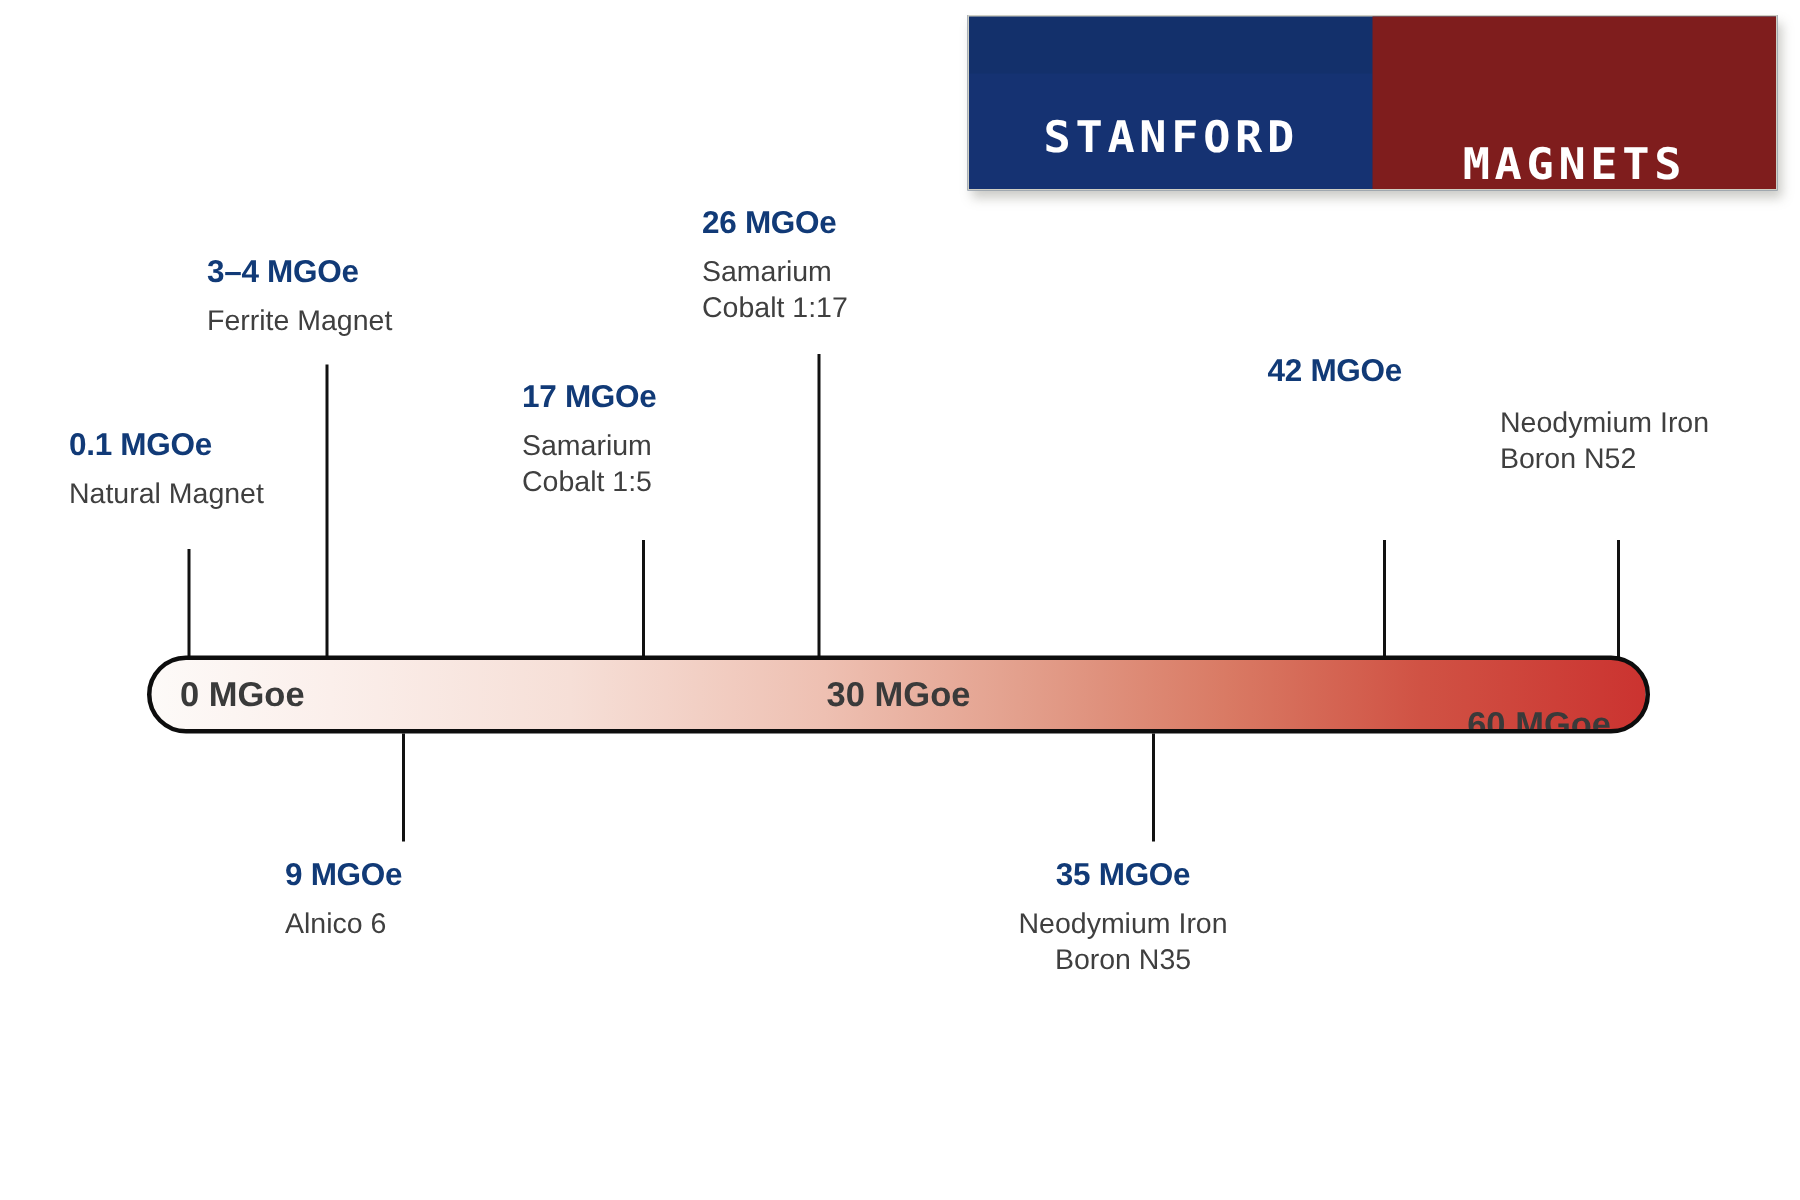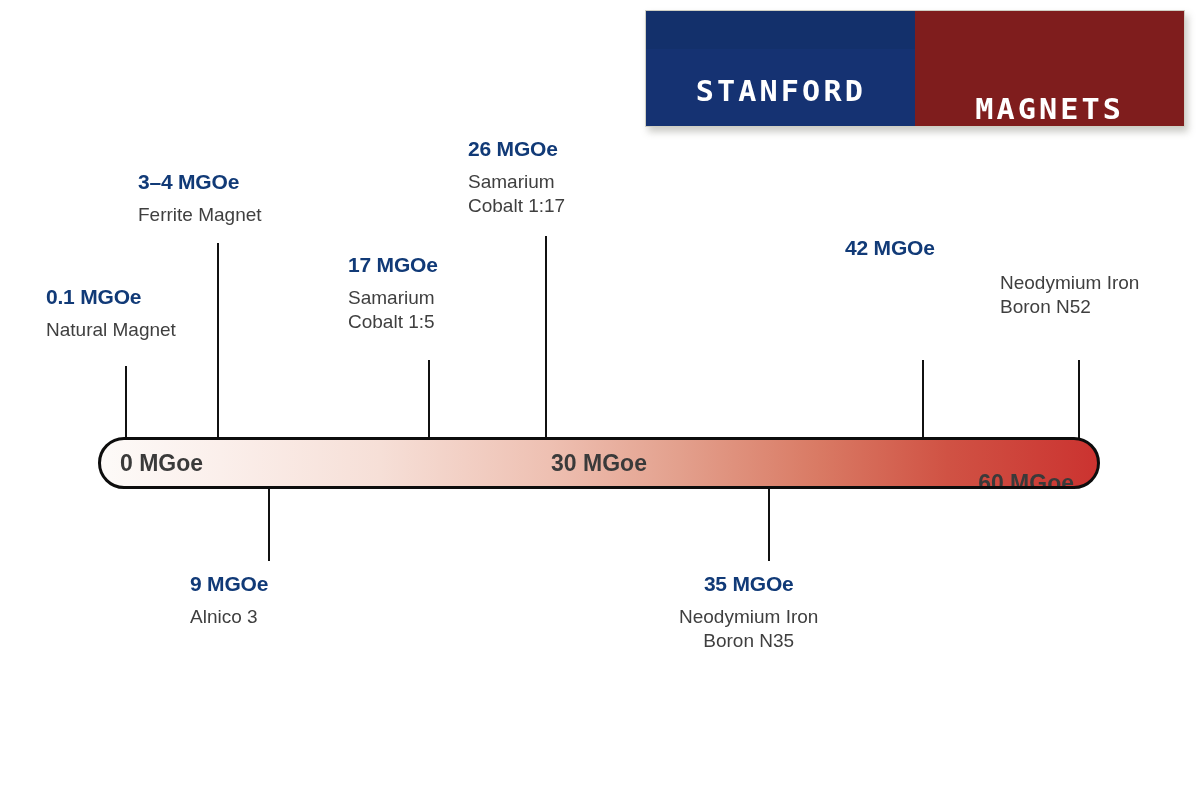--- a/index.html
+++ b/index.html
@@ -136,21 +136,21 @@
       </div>
       <div class="callout" style="left: 1000px; top: 262px;">
         <div class="desc">
           <span>Neodymium Iron</span>
           <span>Boron N52</span>
         </div>
       </div>
       <div class="callout" style="left: 190px; top: 572px;">
         <div class="value">9 MGOe</div>
         <div class="desc">
-          <span>Alnico 3</span>
+          <span>Alnico 6</span>
         </div>
       </div>
       <div class="callout" style="left: 679px; top: 572px; text-align: center;">
         <div class="value">35 MGOe</div>
         <div class="desc">
           <span>Neodymium Iron</span>
           <span>Boron N35</span>
         </div>
       </div>
     </div>

